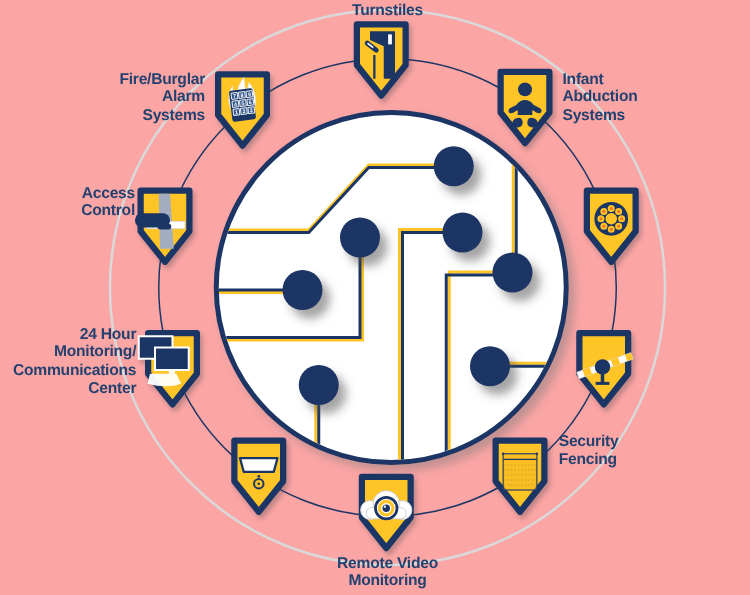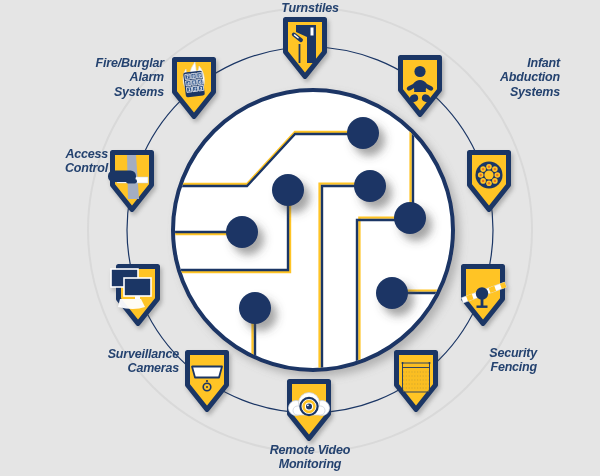--- a/index.html
+++ b/index.html
@@ -1,30 +1,29 @@
 <!DOCTYPE html>
 <html style="--navy: #1b3665; --yellow: #ffc425; --orange: #ed7423; --ring_gray: #d9d9d9; --text_navy: #24426f; --silver: #a3adc2;"><head>
 <meta charset="utf-8">
 <style>
   html,body{margin:0;padding:0;background:#ffffff;}
   .stage{
-    position:relative;width:600px;height:476px;background:#e5e5e5;overflow:hidden;
+    position:relative;width:600px;height:476px;background:#fca5a5;overflow:hidden;
     font-family:"Liberation Sans", sans-serif;
-    font-style:italic;
   }
   .base-svg{position:absolute;left:0;top:0;}
   .shield{position:absolute;width:44px;height:62px;}
   .shield svg{overflow:visible;filter:drop-shadow(2px 3px 2px rgba(70,70,70,.35));}
   .label{
     position:absolute;color:var(--text_navy,#24426f);
     font-weight:bold;font-size:12.5px;line-height:1.14;letter-spacing:-0.2px;
     white-space:pre-line;
   }
   .align-r{text-align:right;}
-  .align-l{text-align:right;}
+  .align-l{text-align:left;}
   .align-c{text-align:center;}
 </style>
 </head>
 <body>
 
 <div class="stage">
 
   <svg class="base-svg" width="600" height="476" viewBox="0 0 600 476">
     <defs>
       <clipPath id="bigclip">
@@ -269,21 +268,23 @@
   </div>
 
   <div class="label align-c" style="left:230px;top:1px;width:160px;">Turnstiles</div>
   <div class="label align-l" style="left:450px;top:56px;width:110px;">Infant
 Abduction
 Systems</div>
   <div class="label align-c" style="left:240px;top:443px;width:140px;">Remote Video
 Monitoring</div>
   <div class="label align-l" style="left:447px;top:346px;width:90px;">Security
 Fencing</div>
-  <div class="label align-r" style="left:58px;top:347px;width:121px;">Surveillance
-Cameras</div>
+  <div class="label align-r" style="left:0px;top:260px;width:109px;">24 Hour
+Monitoring/
+Communications
+Center</div>
   <div class="label align-r" style="left:21px;top:147px;width:87px;">Access
 Control</div>
   <div class="label align-r" style="left:58px;top:56px;width:106px;">Fire/Burglar
 Alarm
 Systems</div>
 
 </div>
 
 </body></html>

